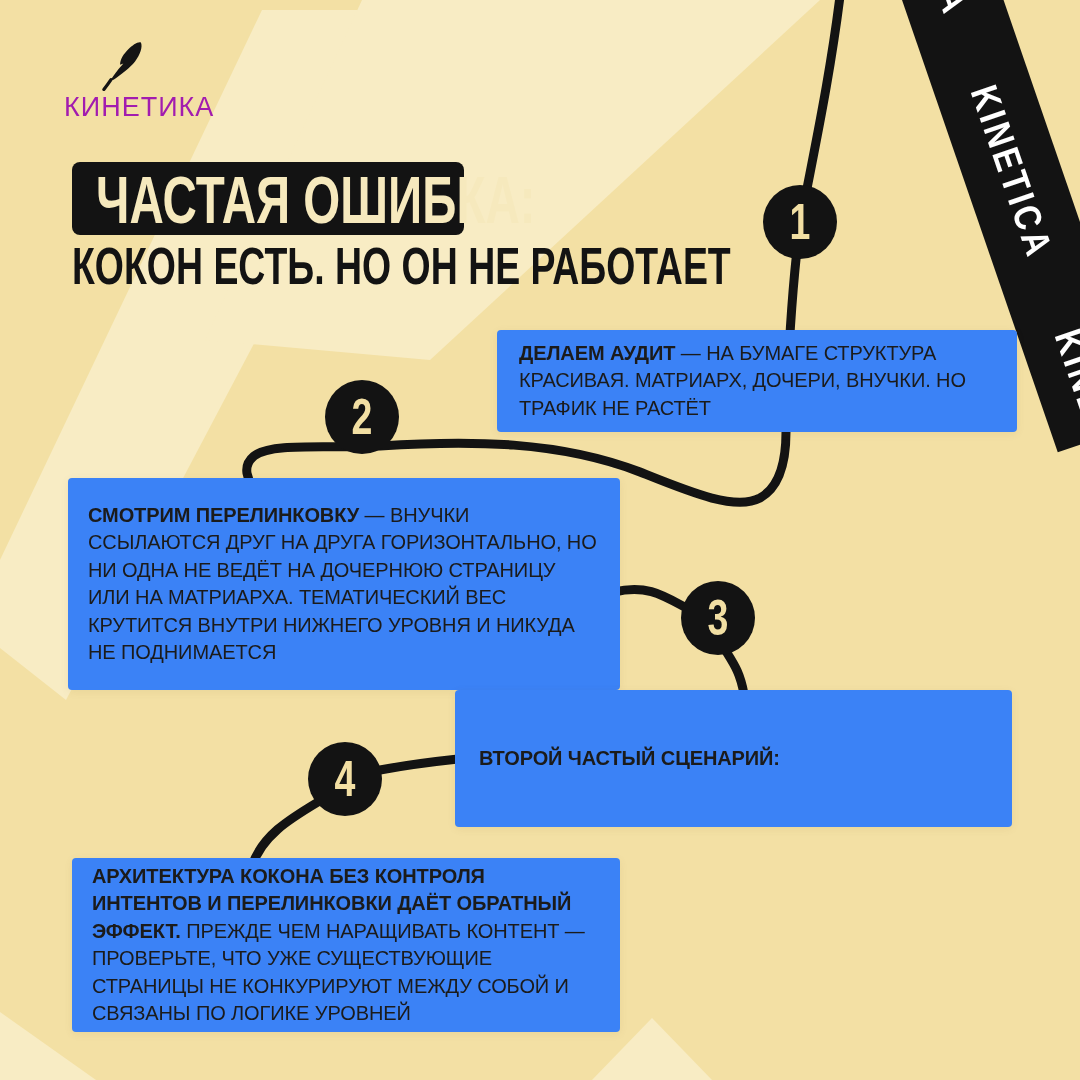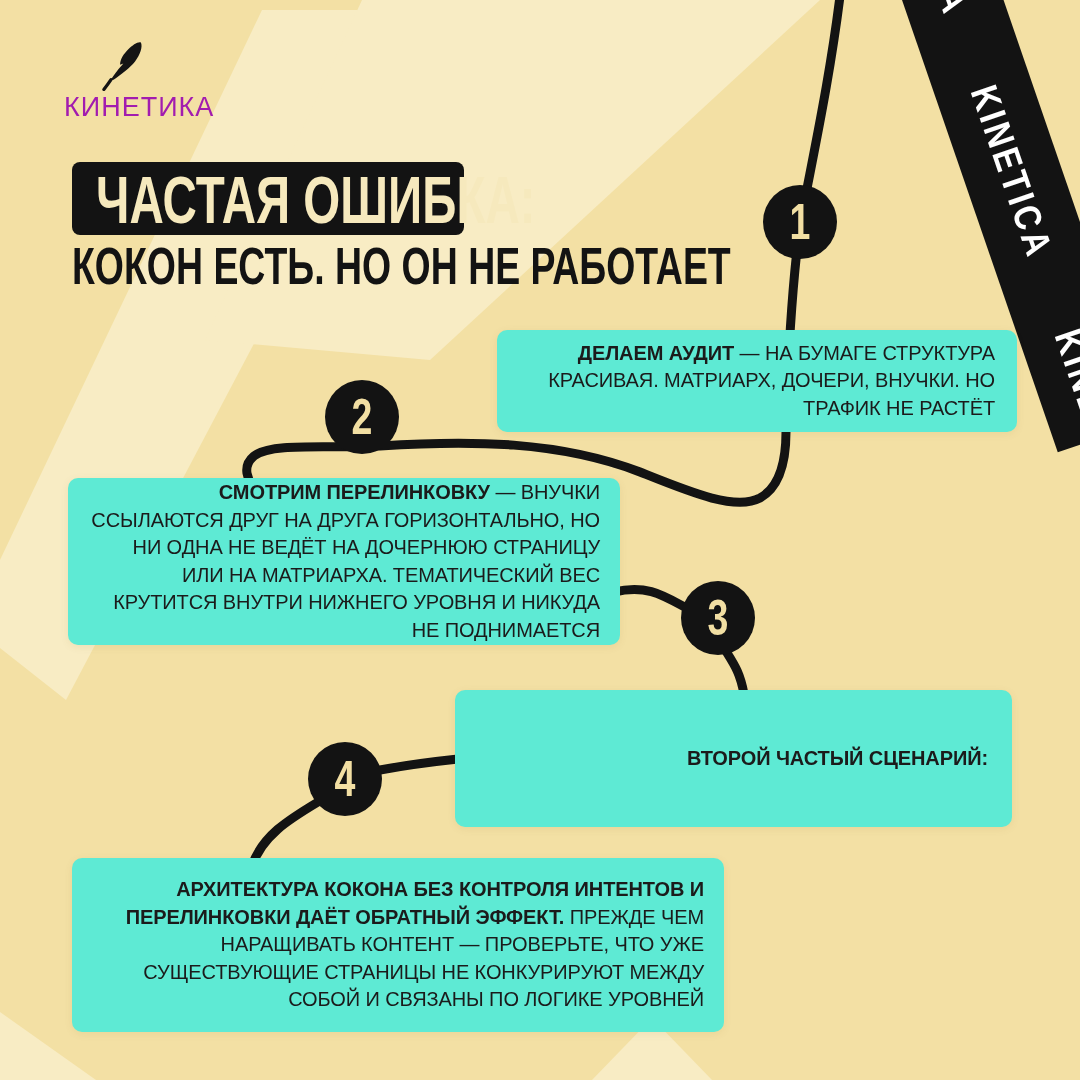--- a/index.html
+++ b/index.html
@@ -38,31 +38,31 @@
     overflow:hidden;white-space:nowrap;
   }
   .ribbon span{
     color:#FFFFFF;font-size:38px;font-weight:700;letter-spacing:4px;
     transform:scaleX(0.85);
   }
   
   .wire{position:absolute;left:0;top:0;z-index:1;}
   
   .card{
-    position:absolute;z-index:2;background:#5eead4;border-radius:10px;
+    position:absolute;z-index:2;background:#3b82f6;border-radius:4px;
     box-sizing:border-box;display:flex;flex-direction:column;justify-content:center;
-    text-align:right;color:#1b1b1b;
+    text-align:left;color:#1b1b1b;
     font-size:20px;line-height:27.5px;letter-spacing:-0.1px;
     box-shadow:0 2px 8px rgba(120,95,20,0.08);
   }
   .card b{font-weight:700;}
   #card1{left:497px;top:330px;width:520px;height:102px;padding:0 22px;}
-  #card2{left:68px; top:478px;width:552px;height:167px;padding:0 20px;}
+  #card2{left:68px; top:478px;width:552px;height:212px;padding:0 20px;}
   #card3{left:455px;top:690px;width:557px;height:137px;padding:16px 24px;}
-  #card4{left:72px; top:858px;width:652px;height:174px;padding:0 20px;}
+  #card4{left:72px; top:858px;width:548px;height:174px;padding:0 20px;}
   
   .step-circle{
     position:absolute;z-index:3;width:74px;height:74px;border-radius:50%;
     background:#131313;display:flex;align-items:center;justify-content:center;
   }
   .step-circle span{
     color:#F2DFA3;font-size:50px;font-weight:700;
     transform:scaleX(0.75);transform-origin:center;
   }
   #circle1{left:763px;top:185px;}

